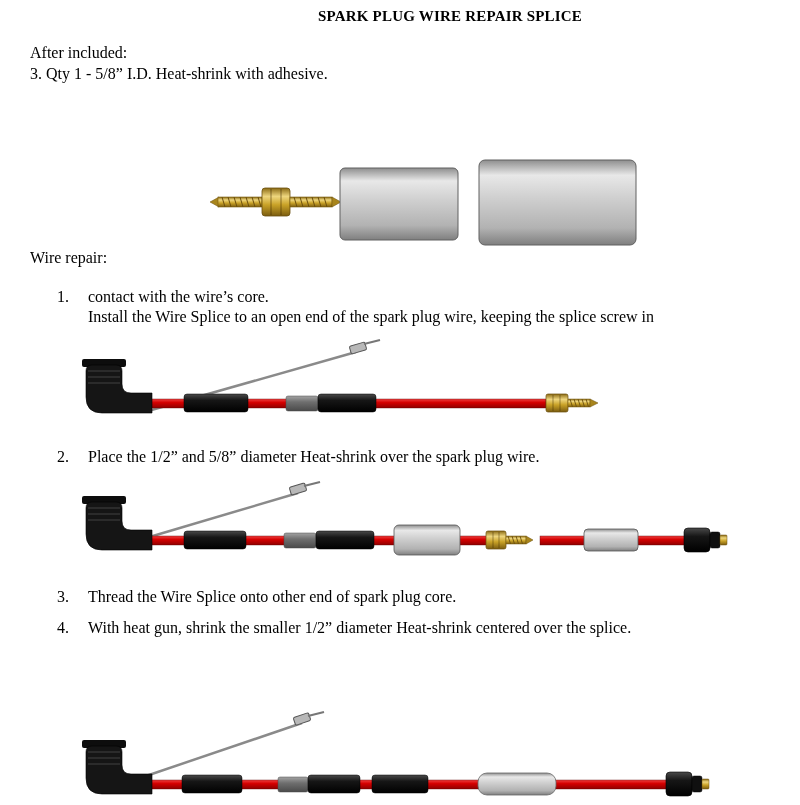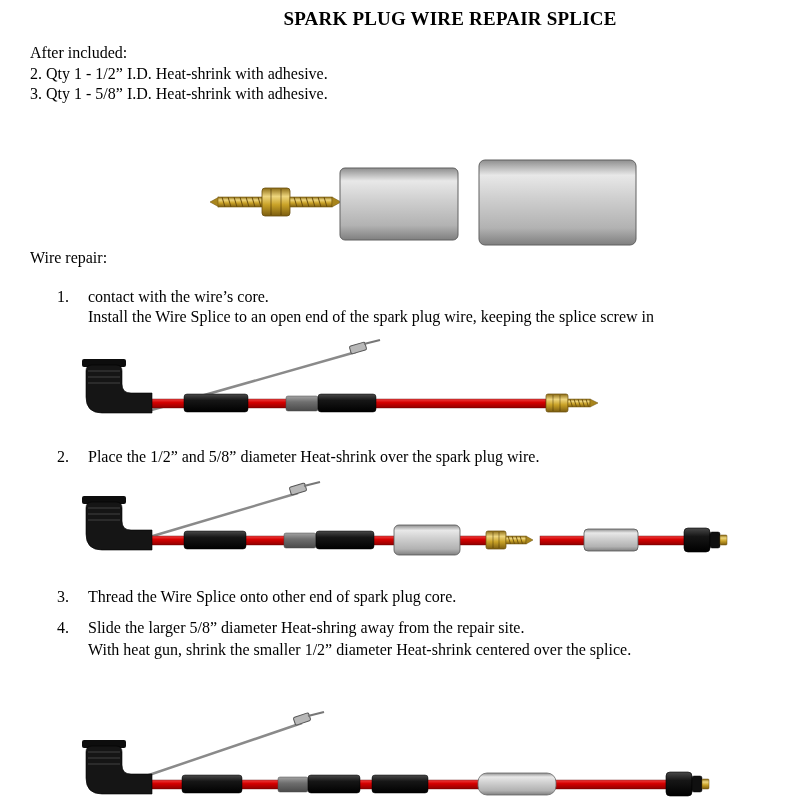--- a/index.html
+++ b/index.html
@@ -9,21 +9,21 @@
     background: #ffffff;
     font-family: "Liberation Serif", serif;
     color: #000;
   }
   .page { position: relative; width: 800px; height: 805px; overflow: hidden; background: #fff; font-size: 16px; }
   .abs { position: absolute; }
   .title {
     top: 8px; left: 100px; right: 0;
     text-align: center;
     font-weight: 700;
-    font-size: 19px;
+    font-size: 15px;
     letter-spacing: 0.2px;
   }
   .parts-heading { top: 44px; left: 30px; }
   .parts-list { top: 64px; left: 30px; line-height: 20px; }
   .repair-heading { top: 249px; left: 30px; text-align: right; }
   .step { display: flex; left: 57px; line-height: 20px; }
   .step .num { flex: 0 0 31px; width: 31px; }
   .step1 { top: 287px; }
   .step2 { top: 447px; }
   .step3 { top: 587px; }
@@ -71,21 +71,20 @@
   </defs>
 </svg>
 
 <div class="page">
 
   <div class="abs title">SPARK PLUG WIRE REPAIR SPLICE</div>
 
   <div class="abs parts-heading">After included:</div>
 
   <div class="abs parts-list">
-    <div>2. Qty 1 - 1/2” I.D. Heat-shrink with adhesive.</div>
     <div>3. Qty 1 - 5/8” I.D. Heat-shrink with adhesive.</div>
   </div>
 
   <div class="abs fig fig-parts">
     <svg width="800" height="95" viewBox="0 0 800 95">
       <g>
         <polygon points="210,47 219,42 219,52" fill="#a8851c" stroke="#6b4f0d" stroke-width="0.5"></polygon>
         <rect x="218" y="42" width="44" height="10" fill="url(#brassGrad)" stroke="#7a5c10" stroke-width="0.6"></rect>
         <path d="M222 42 l3 10 M228 42 l3 10 M234 42 l3 10 M240 42 l3 10 M246 42 l3 10 M252 42 l3 10 M258 42 l3 10" stroke="#6b4f0d" stroke-width="1" fill="none"></path>
         <rect x="262" y="33" width="28" height="28" rx="3" fill="url(#brassGrad)" stroke="#6b4f0d" stroke-width="0.8"></rect>
@@ -183,21 +182,20 @@
   <div class="abs step step3">
     <span class="num">3.</span>
     <span class="txt">
       <div>Thread the Wire Splice onto other end of spark plug core.</div>
     </span>
   </div>
 
   <div class="abs step step4">
     <span class="num">4.</span>
     <span class="txt">
-      <div>Slide the larger 5/8” diameter Heat-shring away from the repair site.</div>
       <div>With heat gun, shrink the smaller 1/2” diameter Heat-shrink centered over the splice.</div>
     </span>
   </div>
 
   <div class="abs fig fig3">
     <svg width="800" height="105" viewBox="0 0 800 105">
       <g>
         <line x1="146" y1="76" x2="302" y2="23" stroke="#8a8a8a" stroke-width="2.5"></line>
         <rect x="294" y="15" width="16" height="8" rx="1.5" fill="#b8b8b8" stroke="#555" transform="rotate(-19 302 19)"></rect>
         <line x1="308" y1="16" x2="324" y2="12" stroke="#777" stroke-width="2"></line>

